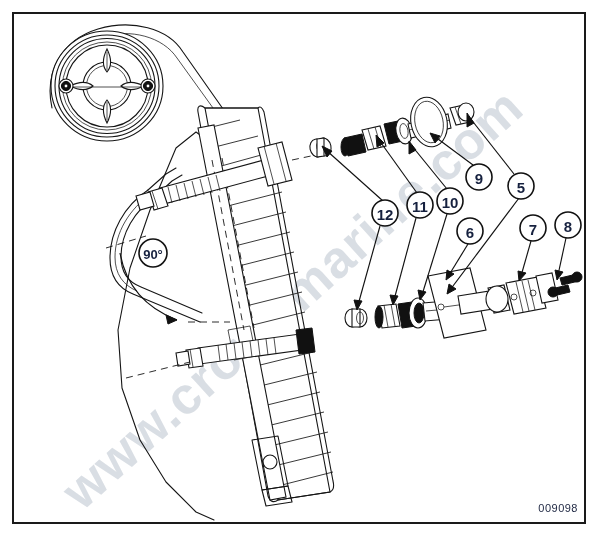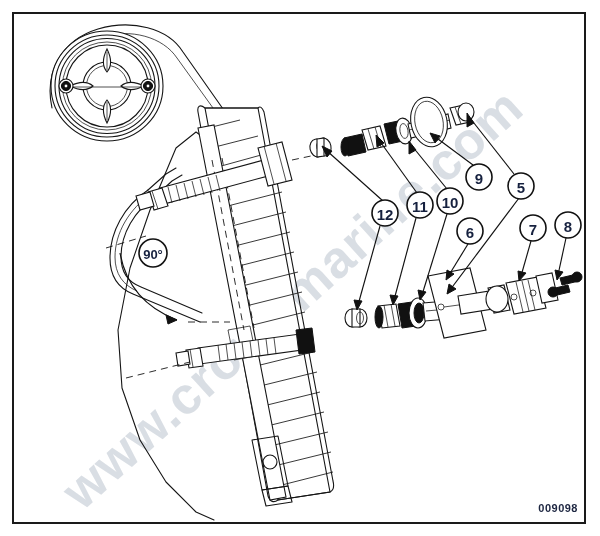--- a/index.html
+++ b/index.html
@@ -102,21 +102,21 @@
     fill: #16213f;
     text-anchor: middle;
     dominant-baseline: central;
   }
   #part-number {
     position: absolute;
     right: 22px;
     bottom: 22px;
     font-family: "Liberation Sans", sans-serif;
     font-size: 11px;
-    font-weight: 700;
+    font-weight: 400;
     color: #1c2540;
     letter-spacing: 0.5px;
   }
 </style>
 </head>
 <body>
 
 <div id="page">
 
   <div id="diagram-frame"></div>

